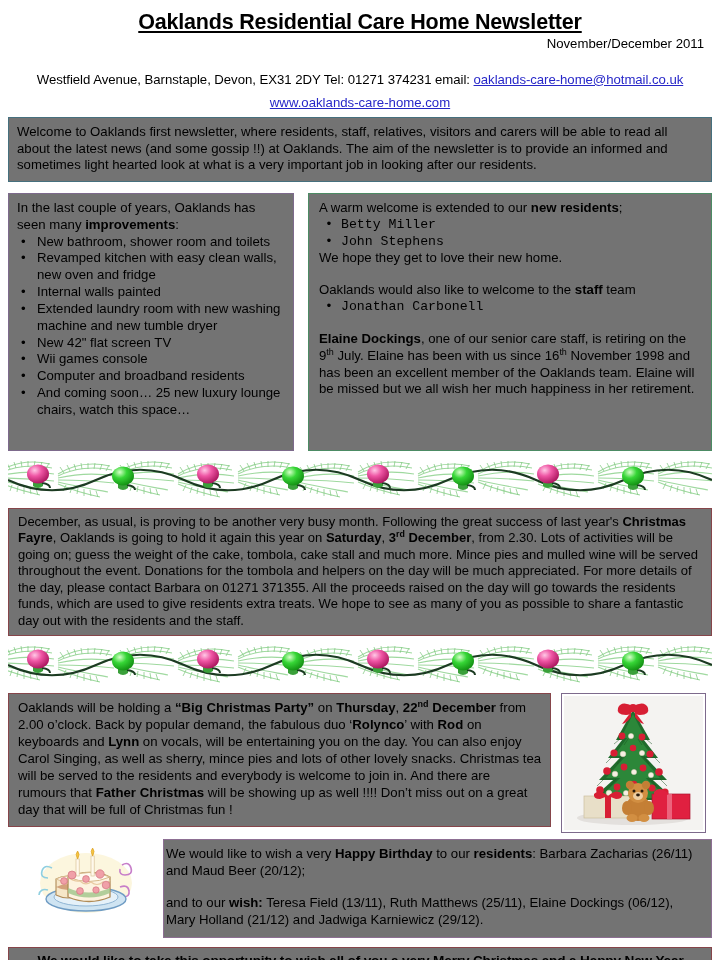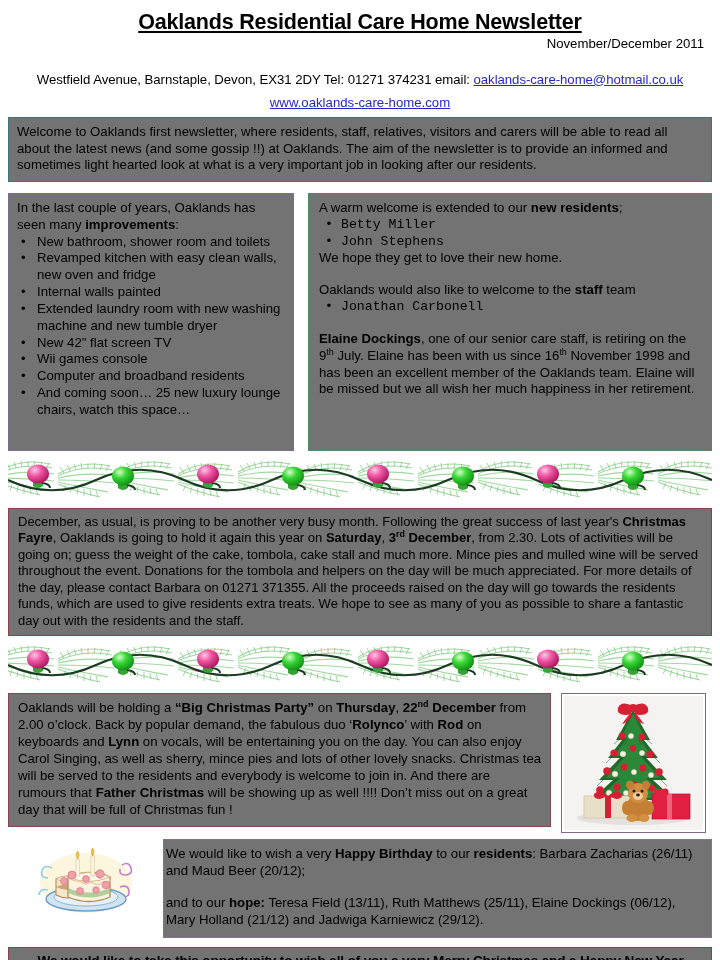--- a/index.html
+++ b/index.html
@@ -562,21 +562,21 @@
             <circle cx="30" cy="38" r="3.4"></circle>
           <circle cx="72" cy="42" r="3.8"></circle>
             <circle cx="46" cy="48" r="3.4"></circle>
           <circle cx="62" cy="47" r="3.2"></circle>
         </g>
       </svg>
     </div>
     <div class="box box-birthday">
       <div><span>We would like to wish a very </span><b>Happy Birthday</b><span> to our </span><b>residents</b><span>: Barbara Zacharias (26/11) and Maud Beer (20/12);</span></div>
       <div class="blank-line"></div>
-      <div><span>and to our </span><b>hope:</b><span> Teresa Field (13/11), Ruth Matthews (25/11), Elaine Dockings (06/12), Mary Holland (21/12) and Jadwiga Karniewicz (29/12).</span></div>
+      <div><span>and to our </span><b>wish:</b><span> Teresa Field (13/11), Ruth Matthews (25/11), Elaine Dockings (06/12), Mary Holland (21/12) and Jadwiga Karniewicz (29/12).</span></div>
     </div>
   </div>
 
   <div class="box box-greeting">
     <span>We would like to take this opportunity to wish all of you a very Merry Christmas and a Happy New Year</span>
   </div>
 
 </div>
 
 </body></html>

